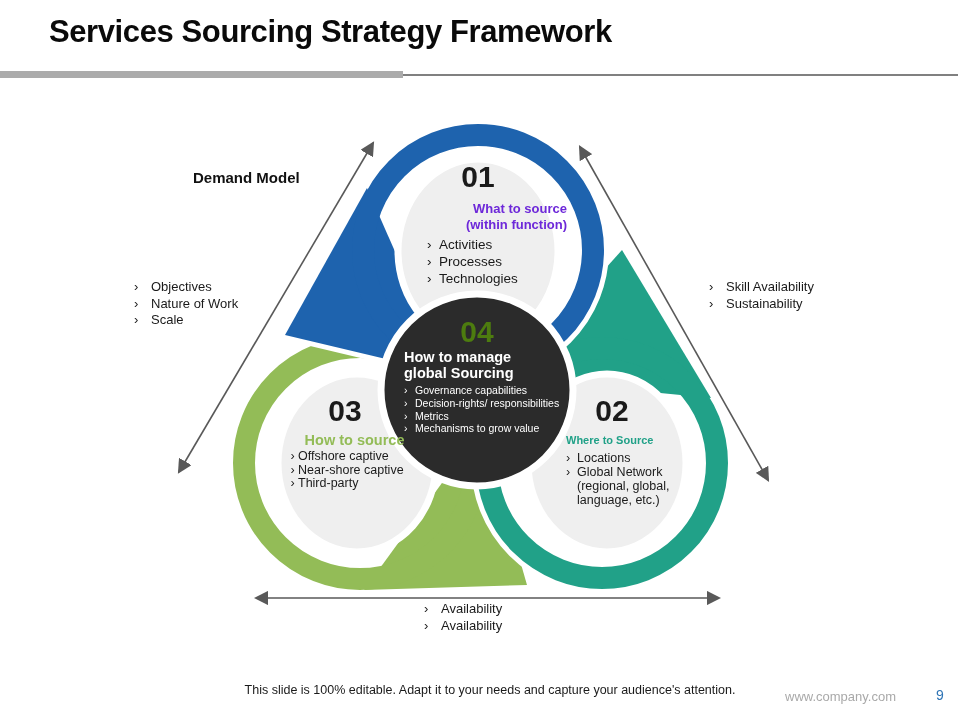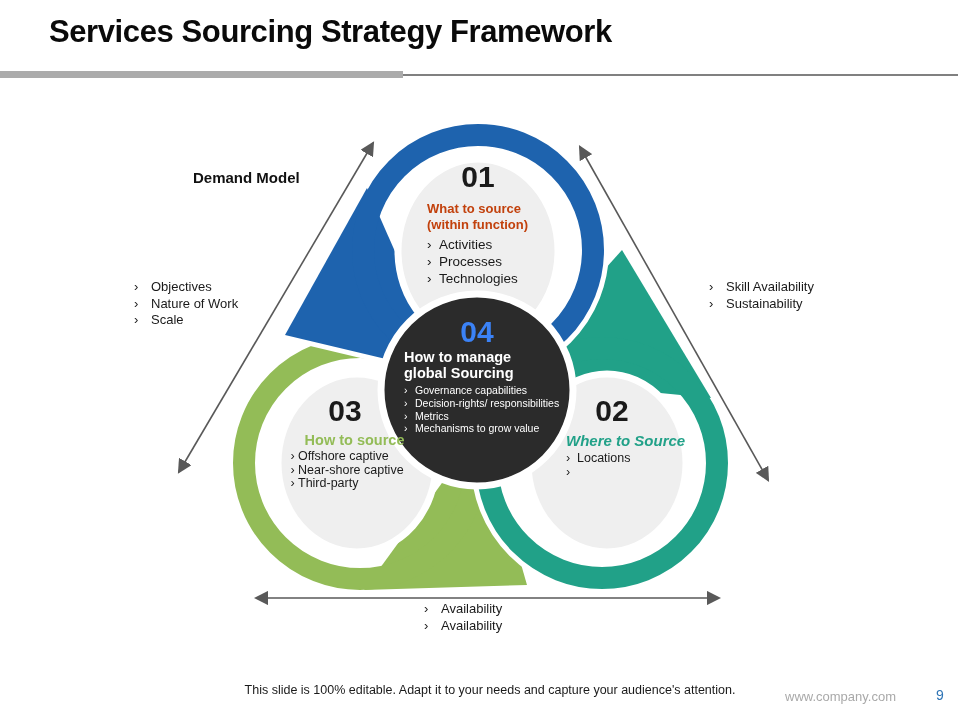--- a/index.html
+++ b/index.html
@@ -12,21 +12,21 @@
   #title{
     left:49px;top:14px;width:860px;
     font-size:31px;font-weight:700;color:#0a0a0a;letter-spacing:-0.4px;
   }
   #divider-thick{left:0;top:71px;width:403px;height:7px;background:#ababab;}
   #divider-thin{left:403px;top:74px;width:555px;height:2px;background:#808080;}
 
   svg#diagram{position:absolute;left:0;top:0;width:960px;height:720px;}
 
   .num{font-size:30px;font-weight:700;color:#1a1a1a;text-align:center;line-height:32px;}
-  .num.white{color:#3b82f6;}
+  .num.white{color:#4d7c0f;}
   .cblock .heading{font-weight:700;white-space:pre-line;}
   .row{display:flex;align-items:flex-start;}
   .bm{flex:none;}
 
   
   #num01{left:418px;top:161px;width:120px;}
   #block01{left:427px;top:201px;width:140px;}
   #block01 .heading{font-size:13px;line-height:16px;}
   #block01 .items{margin-top:3px;font-size:13.5px;line-height:17px;color:#1a1a1a;}
   #block01 .bm{width:12px;}
@@ -41,21 +41,21 @@
   
   #num03{left:285px;top:395px;width:120px;}
   #block03{left:287px;top:432px;width:135px;text-align:center;}
   #block03 .heading{font-size:14.5px;line-height:16px;}
   #block03 .items{margin-top:2px;font-size:12.5px;line-height:13.5px;color:#1a1a1a;}
   #block03 .bm{width:11px;}
 
   
   #num02{left:552px;top:395px;width:120px;}
   #block02{left:566px;top:432px;width:130px;}
-  #block02 .heading{font-size:15px;line-height:17px;font-style:italic;}
+  #block02 .heading{font-size:11px;line-height:17px;}
   #block02 .items{margin-top:2px;font-size:12.5px;line-height:14px;color:#1a1a1a;}
   #block02 .bm{width:11px;}
   #block02 .itemtext{white-space:pre-line;}
 
   #demand-model{left:193px;top:169px;font-size:15px;font-weight:700;color:#111;}
 
   .sidelist{font-size:13px;line-height:16.5px;color:#1a1a1a;}
   .sidelist .bm{width:17px;}
   #left-list{left:134px;top:279px;width:140px;}
   #right-list{left:709px;top:279px;width:150px;}
@@ -110,21 +110,21 @@
     <ellipse cx="357" cy="463" rx="79" ry="89" fill="#efefef" stroke="#ffffff" stroke-width="7"></ellipse>
     <ellipse cx="607" cy="463" rx="79" ry="89" fill="#efefef" stroke="#ffffff" stroke-width="7"></ellipse>
 
     <circle cx="477" cy="390" r="96" fill="#2b2b2b" stroke="#ffffff" stroke-width="7"></circle>
   </svg>
 
   <div id="demand-model" class="abs">Demand Model</div>
 
   <div id="num01" class="abs num">01</div>
   <div id="block01" class="abs cblock">
-    <div class="heading" style="color: #c2410c;">What to source
+    <div class="heading" style="color: #6d28d9; text-align: right;">What to source
 (within function)</div>
     <div class="items">
       <div class="row">
           <span class="bm">›</span>
           <span>Activities</span>
         </div>
       <div class="row">
           <span class="bm">›</span>
           <span>Processes</span>
         </div>
@@ -181,20 +181,23 @@
   <div id="num02" class="abs num">02</div>
   <div id="block02" class="abs cblock">
     <div class="heading" style="color: rgb(33, 161, 136);">Where to Source</div>
     <div class="items">
       <div class="row">
           <span class="bm">›</span>
           <span class="itemtext">Locations</span>
         </div>
       <div class="row">
           <span class="bm">›</span>
+          <span class="itemtext">Global Network
+(regional, global,
+language, etc.)</span>
         </div>
     </div>
   </div>
 
   <div id="left-list" class="abs sidelist">
     <div class="row">
         <span class="bm">›</span>
         <span>Objectives</span>
       </div>
     <div class="row">

